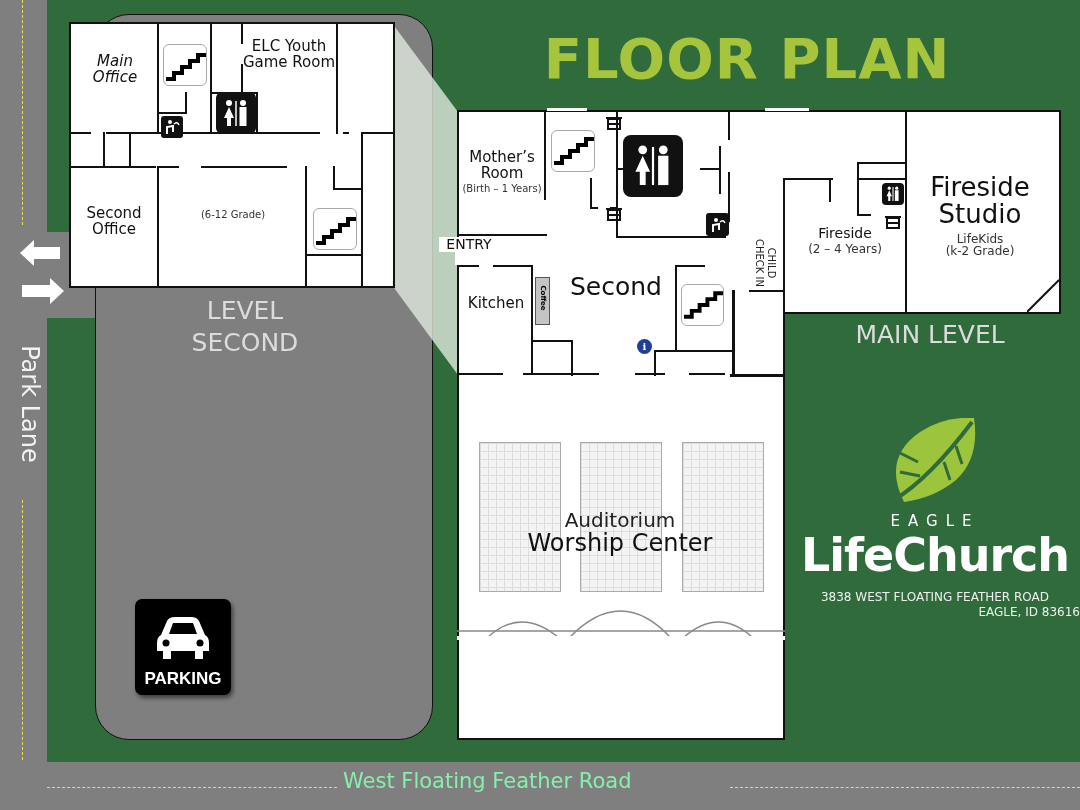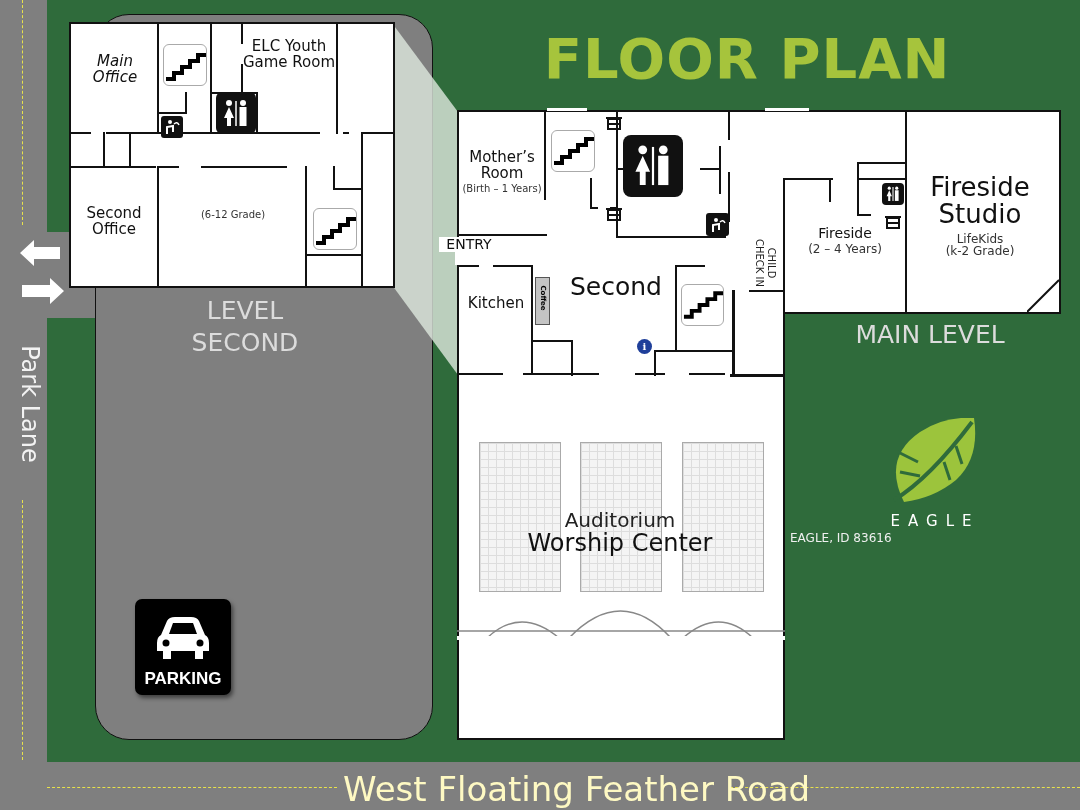--- a/index.html
+++ b/index.html
@@ -21,21 +21,21 @@
 </style>
 </head>
 <body>
 
 <div class="abs road" style="left:0;top:0;width:47px;height:810px;"></div>
 <div class="dash-v" style="left:22px;top:0;height:225px;"></div>
 <div class="dash-v" style="left:22px;top:500px;height:260px;"></div>
 <div class="abs road" style="left:0;top:762px;width:1080px;height:48px;"></div>
 <div class="dash-h" style="left:47px;top:787px;width:290px;"></div>
 <div class="dash-h" style="left:730px;top:787px;width:350px;"></div>
-<div class="abs white-label" style="left:343px;top:769px;font-size:34px;color:#fef9c3;">West Floating Feather Road</div>
+<div class="abs white-label" style="left:343px;top:769px;font-size:21px;color:#86efac;">West Floating Feather Road</div>
 <div class="abs white-label" style="left:-35px;top:390px;font-size:24px;color:#f2f2f2;transform:rotate(90deg);transform-origin:center;width:130px;text-align:center;">Park Lane</div>
 
 <div class="abs road" style="left:47px;top:232px;width:60px;height:86px;"></div>
 <div class="abs" style="left:20px;top:238px;">
   <svg width="42" height="30" viewBox="0 0 42 30">
       <polygon points="0,15 14,2 14,9 40,9 40,21 14,21 14,28" fill="#fff"></polygon>
     </svg>
 </div>
 <div class="abs" style="left:22px;top:276px;">
   <svg width="42" height="30" viewBox="0 0 42 30">
@@ -291,14 +291,16 @@
 
 <div class="abs" style="left:800px;top:320px;width:260px;text-align:center;color:#dcdcdc;font-size:25px;">MAIN LEVEL</div>
 
 <div class="abs" style="left:790px;top:418px;width:290px;">
   <svg width="90" height="86" viewBox="0 0 90 86" style="display:block;margin:0 auto;">
     <path d="M14 84 Q-8 40 30 14 Q54 -2 84 0 Q90 40 66 62 Q44 80 14 84 Z" fill="#9cc43c"></path>
     <path d="M4 82 Q40 60 82 4" fill="none" stroke="#2f6b3b" stroke-width="4"></path>
     <path d="M8 34 L28 44 M10 54 L30 58 M60 62 L54 44 M72 46 L66 28" stroke="#2f6b3b" stroke-width="3"></path>
   </svg>
   <div style="text-align:center;color:#fff;font-size:15px;letter-spacing:8px;margin-top:8px;">EAGLE</div>
-  <div style="text-align:left;color:#f0f0f0;font-size:12px;margin-top:1px;">EAGLE, ID 83616</div>
+  <div style="text-align:center;color:#fff;font-size:46px;font-weight:bold;margin-top:-2px;letter-spacing:-1px;">LifeChurch</div>
+  <div style="text-align:center;color:#f0f0f0;font-size:12px;margin-top:8px;">3838 WEST FLOATING FEATHER ROAD</div>
+  <div style="text-align:right;color:#f0f0f0;font-size:12px;margin-top:1px;">EAGLE, ID 83616</div>
 </div>
 
 </body></html>

